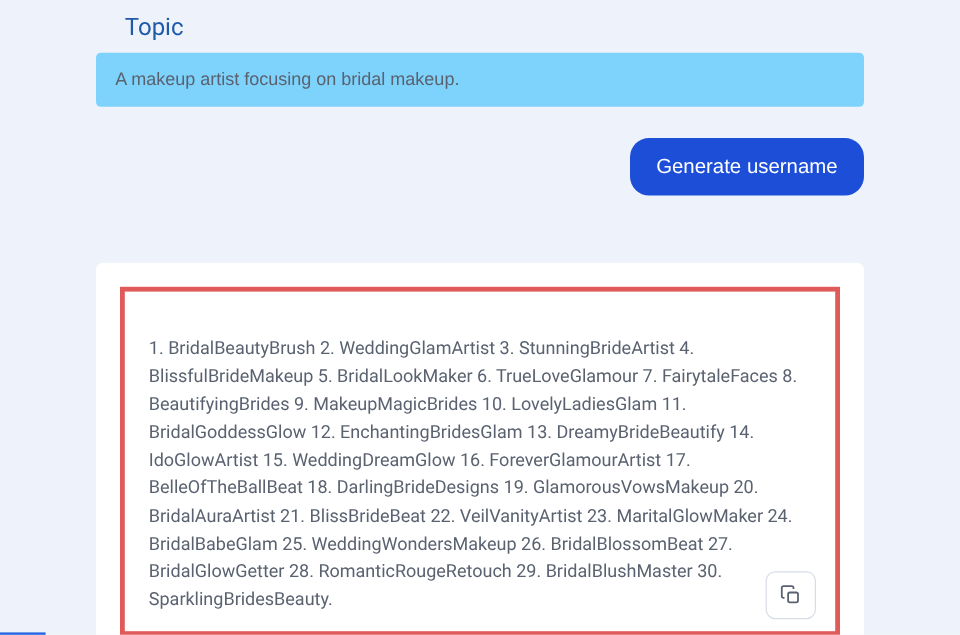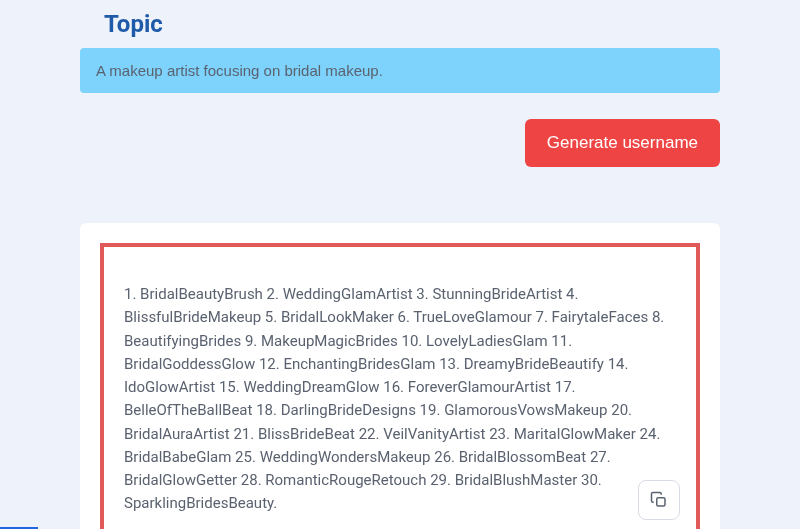--- a/index.html
+++ b/index.html
@@ -12,45 +12,45 @@
       background: #edf2fb;
       width: 800px;
       height: 529px;
       overflow: hidden;
     }
     .container {
       padding: 10px 80px 0 80px;
     }
     .topic-label {
       color: #1e5aa8;
-      font-size: 24px;
-      font-weight: 700;
+      font-size: 20px;
+      font-weight: 400;
       margin-bottom: 10px;
       margin-left: 24px;
     }
     .topic-input {
       width: 100%;
       background: #7dd3fc;
       border: none;
       border-radius: 4px;
       padding: 14px 16px;
       font-size: 15px;
       color: #5a6270;
       outline: none;
     }
     .button-row {
       display: flex;
       justify-content: flex-end;
       margin-top: 26px;
     }
     .generate-btn {
-      background: #ef4444;
+      background: #1d4ed8;
       color: #fff;
       border: none;
-      border-radius: 6px;
+      border-radius: 16px;
       padding: 14px 22px;
       font-size: 17px;
       font-weight: 500;
       cursor: pointer;
     }
     .result-card {
       background: #fff;
       margin-top: 56px;
       border-radius: 6px;
       padding: 20px 20px 20px 20px;

